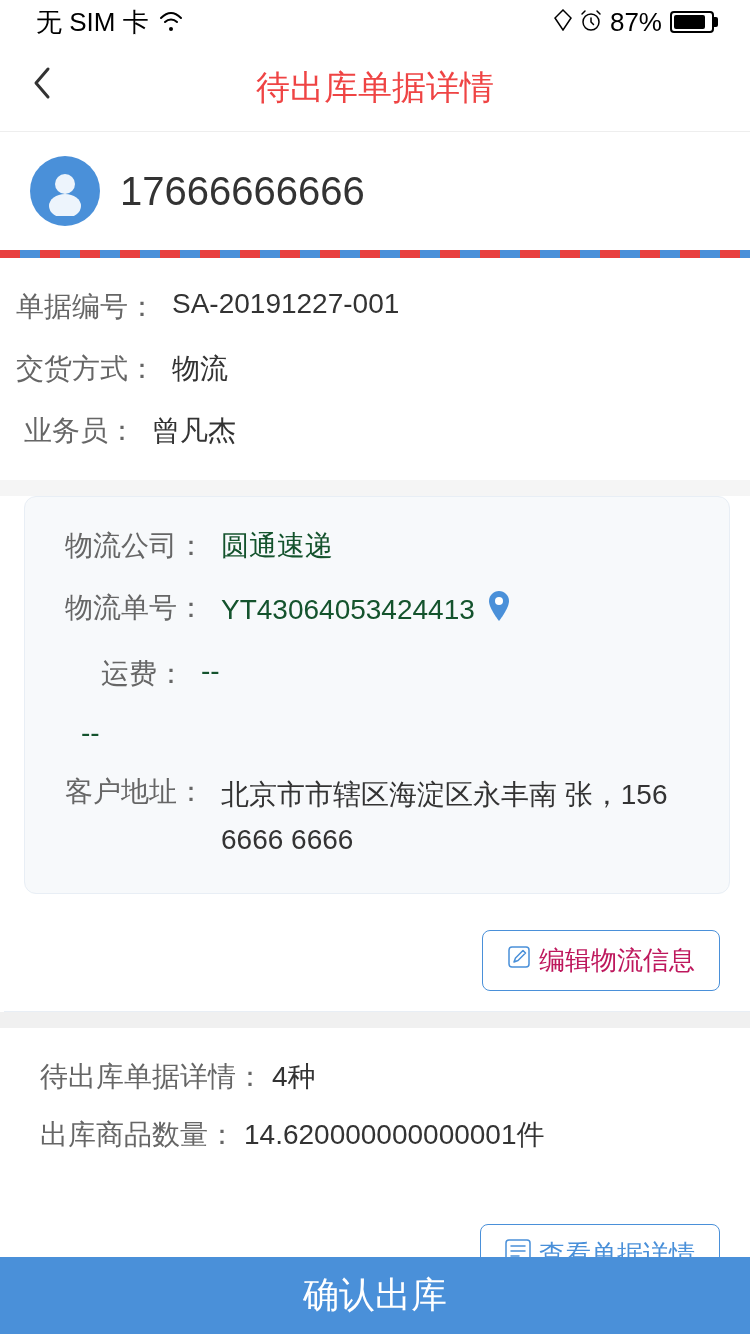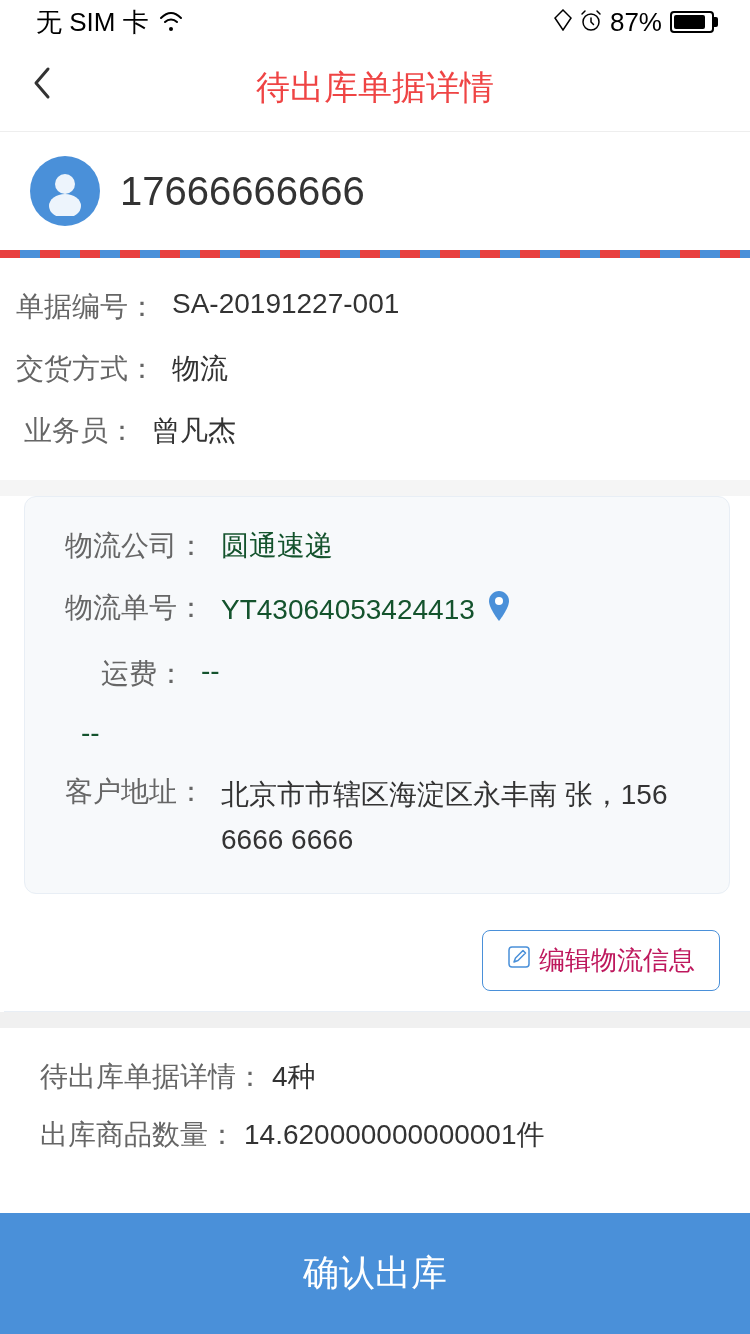--- a/index.html
+++ b/index.html
@@ -277,21 +277,21 @@
       cursor: pointer;
     }
 
     
     .confirm-btn-area {
       position: fixed;
       bottom: 0;
       left: 0;
       width: 750px;
       background: #4a90d9;
-      padding: 36px 0;
+      padding: 14px 0;
       display: flex;
       align-items: center;
       justify-content: center;
       cursor: pointer;
     }
     .confirm-btn-text {
       color: #fff;
       font-size: 36px;
       font-weight: 500;
     }

